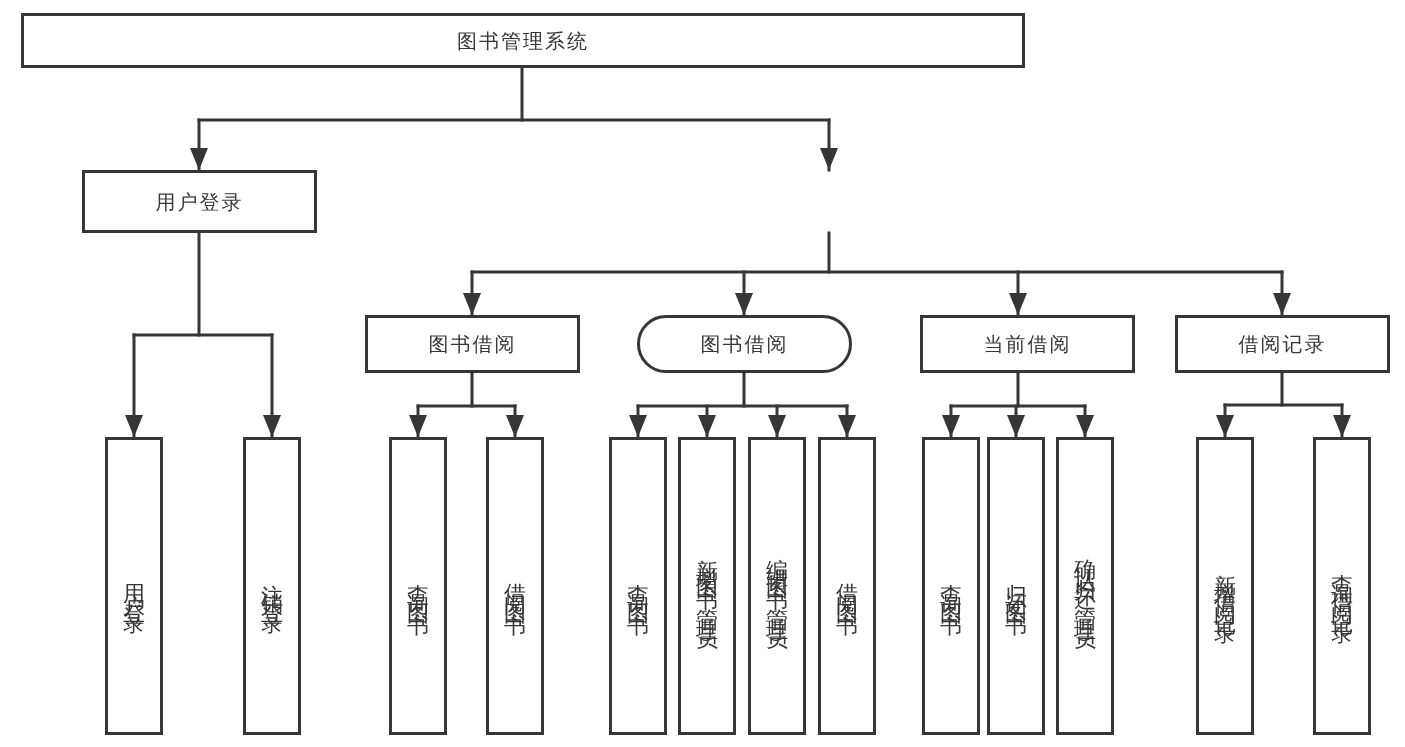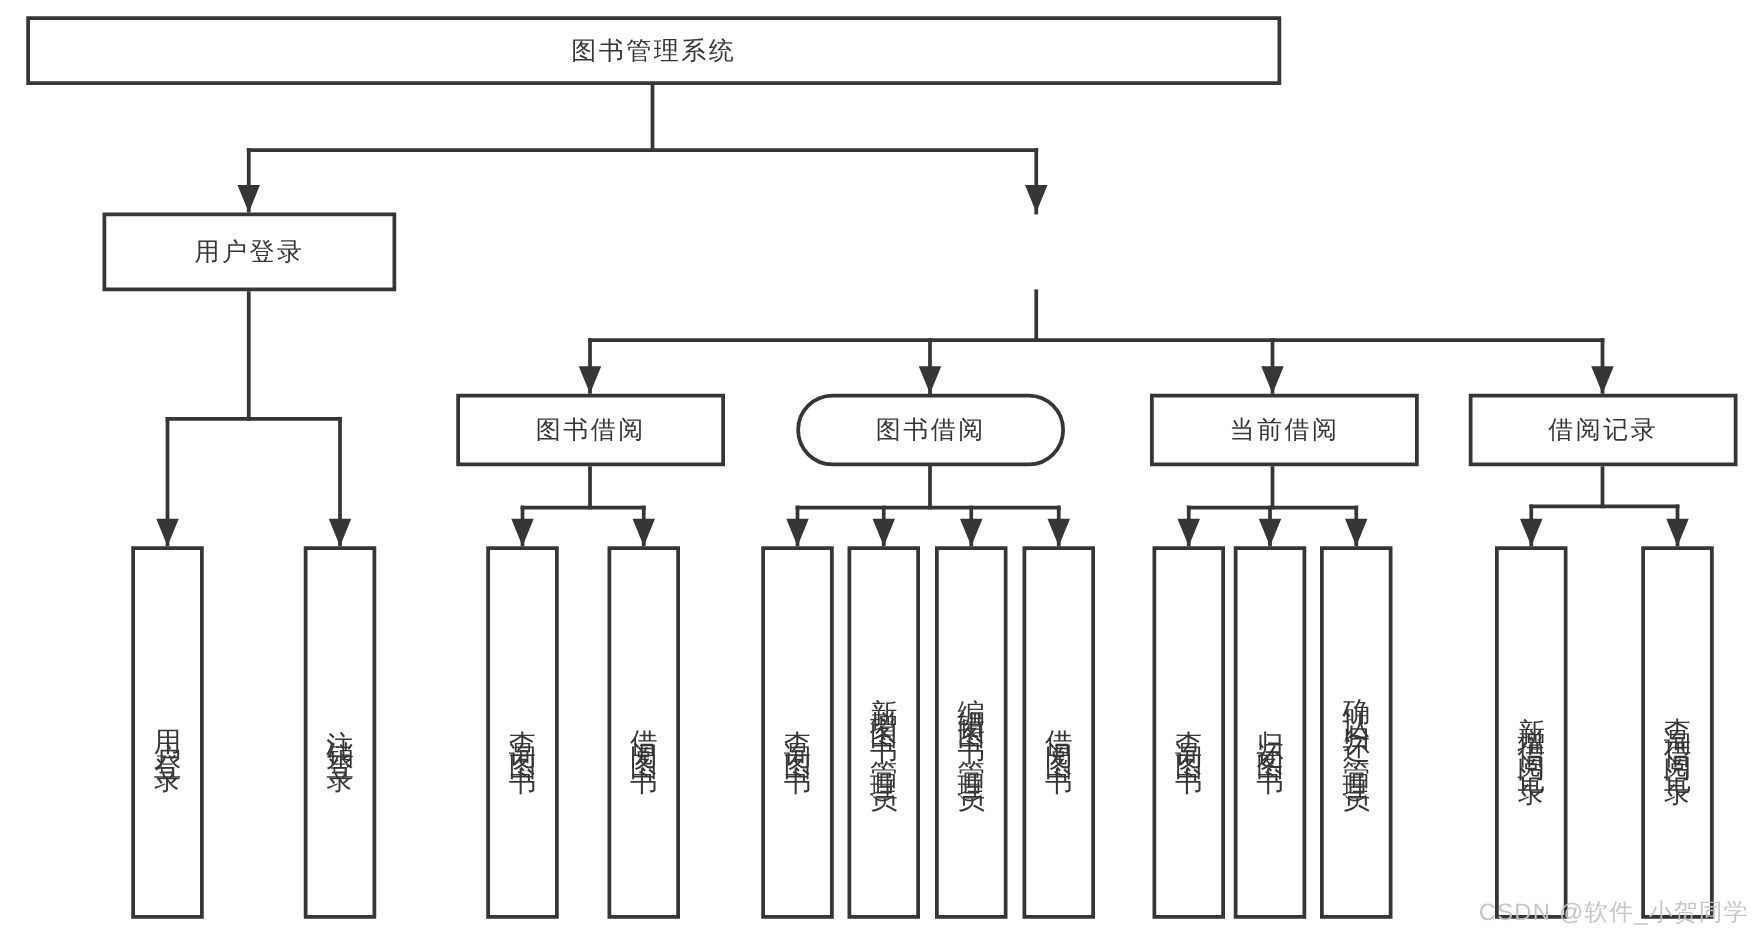--- a/index.html
+++ b/index.html
@@ -207,15 +207,14 @@
     <span class="vtext">确认归还（管理员）</span>
   </div>
 
   <div class="box vbox vE1">
     <span class="vtext">新增借阅记录</span>
   </div>
   <div class="box vbox vE2">
     <span class="vtext">查询借阅记录</span>
   </div>
 
-  <div id="watermark">CSDN @软件_小贺同学</div>
 
 </div>
 
 </body></html>

